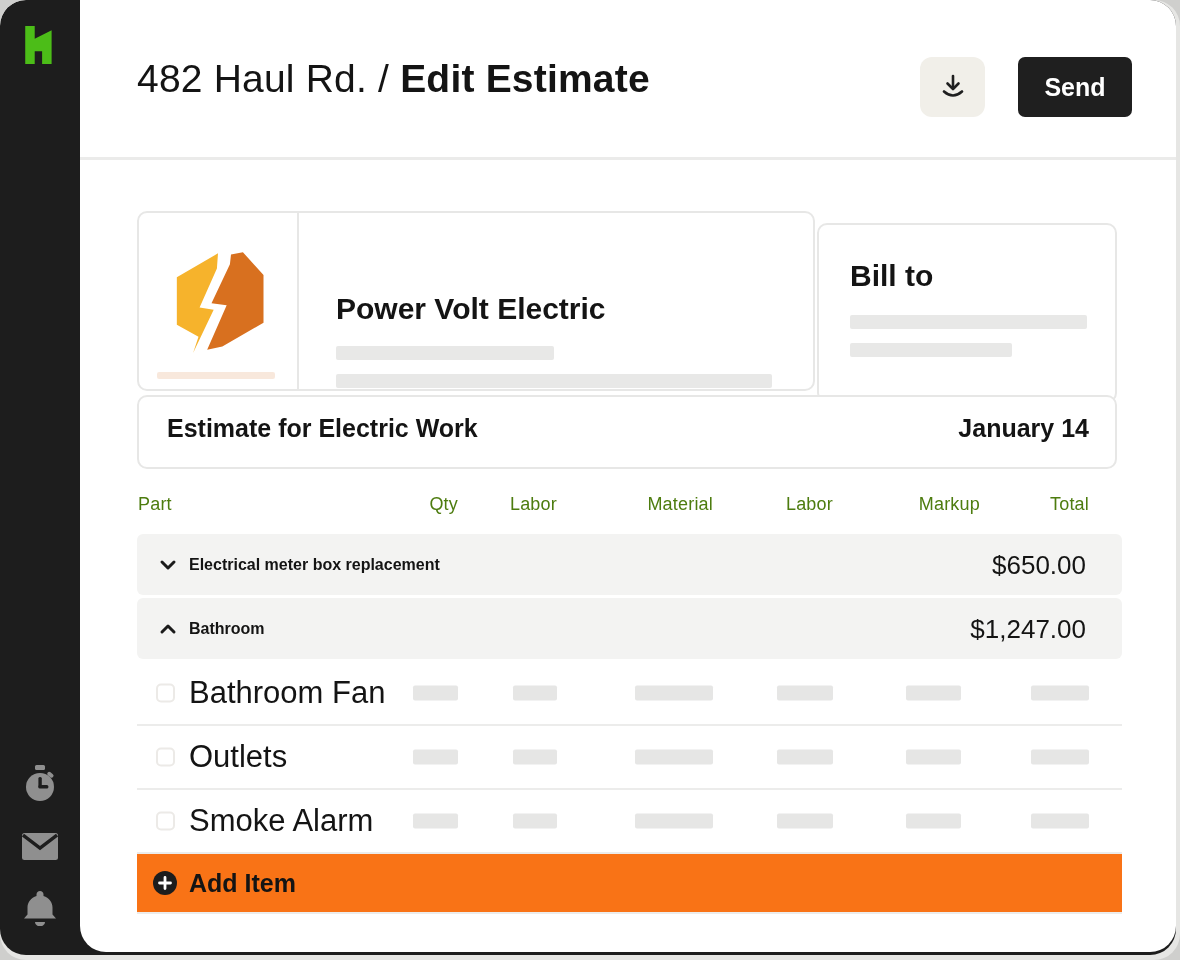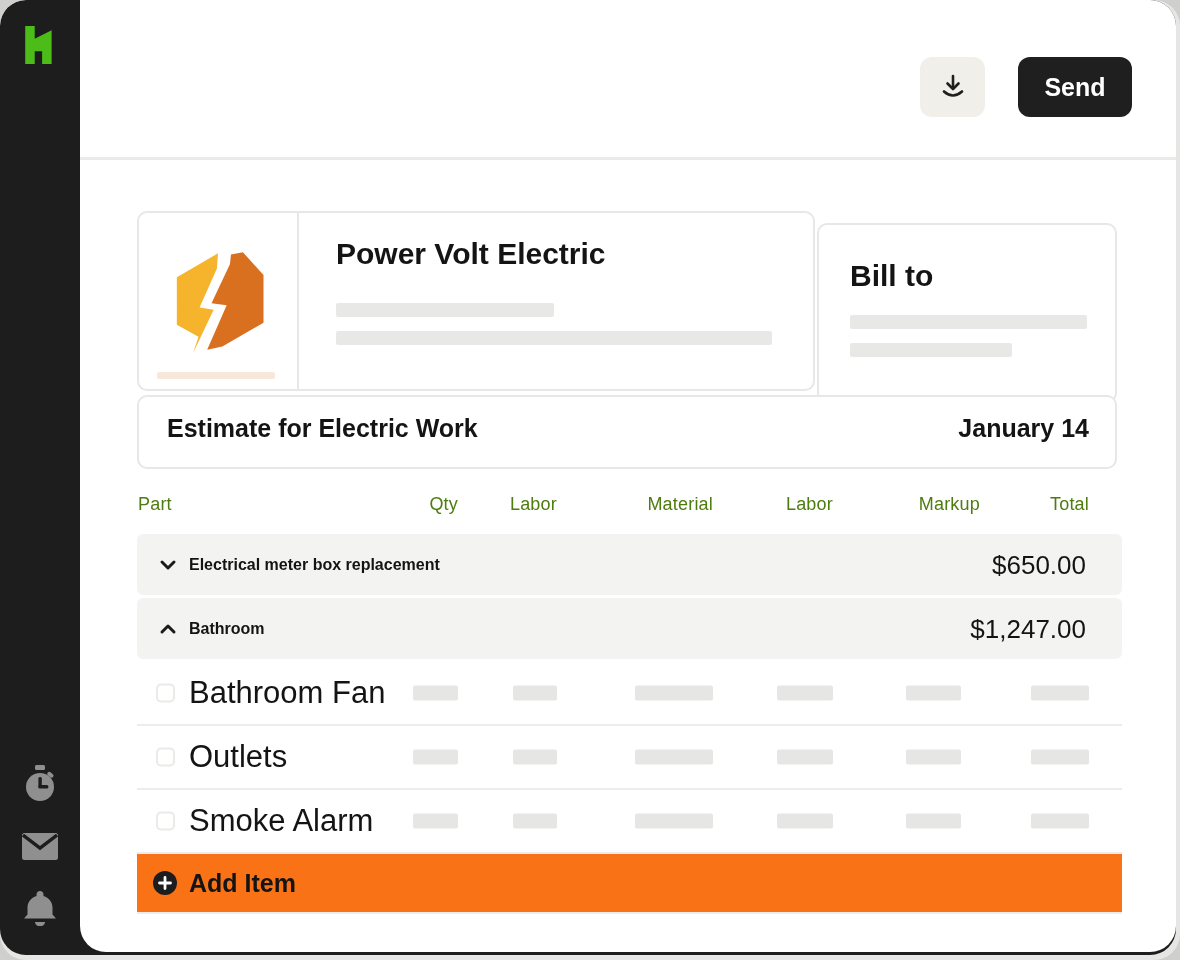--- a/index.html
+++ b/index.html
@@ -12,30 +12,30 @@
   .sidebar{position:absolute;left:0;top:0;width:80px;bottom:5px;}
   .brand{position:absolute;left:21px;top:26px;width:38px;height:38px;cursor:pointer;}
   .side-icons{position:absolute;left:0;bottom:28px;width:80px;display:flex;flex-direction:column;align-items:center;gap:24px;}
   .side-btn{width:38px;height:38px;display:flex;align-items:center;justify-content:center;cursor:pointer;}
 
   
   .header{position:absolute;left:0;top:0;right:0;height:157px;}
   .page-title{position:absolute;left:57px;top:57px;font-size:39px;letter-spacing:.2px;color:#141414;white-space:nowrap;font-weight:400;}
   .page-title b{font-weight:700;}
   .btn-download{position:absolute;left:840px;top:57px;width:65px;height:60px;background:#f1efe9;border:none;border-radius:12px;display:flex;align-items:center;justify-content:center;cursor:pointer;}
-  .btn-send{position:absolute;left:938px;top:57px;width:114px;height:60px;background:#1f1f1f;border:none;border-radius:12px;color:#fff;font-size:25px;font-weight:600;font-family:inherit;cursor:pointer;display:flex;align-items:center;justify-content:center;}
+  .btn-send{position:absolute;left:938px;top:57px;width:114px;height:60px;background:#1f1f1f;border:none;border-radius:7px;color:#fff;font-size:25px;font-weight:600;font-family:inherit;cursor:pointer;display:flex;align-items:center;justify-content:center;}
   .header-divider{position:absolute;left:0;right:0;top:157px;height:3px;background:#ebebea;}
 
   
   .card{position:absolute;background:#fff;border:2px solid #e7e7e6;border-radius:10px;box-sizing:border-box;}
   .vendor-card{left:57px;top:211px;width:678px;height:180px;display:flex;}
   .logo-cell{width:158px;border-right:2px solid #e7e7e6;display:flex;align-items:center;justify-content:center;position:relative;}
   .logo-mark{width:104px;height:104px;}
   .logo-watermark{position:absolute;left:18px;bottom:10px;width:118px;height:7px;background:rgba(214,130,60,.18);border-radius:2px;}
-  .vendor-info{flex:1;padding:24px 0 0 37px;position:relative;}
+  .vendor-info{flex:1;padding:36px 0 0 37px;position:relative;margin-top:43px;}
   .vendor-name{font-size:30px;font-weight:700;color:#141414;}
   .skel{background:#e8e8e7;border-radius:2px;position:absolute;height:14px;}
   .v-bar1{left:37px;top:90px;width:218px;}
   .v-bar2{left:37px;top:118px;width:436px;}
   .billto-card{left:737px;top:211px;width:300px;height:180px;margin-top:12px;}
   .billto-label{position:absolute;left:31px;top:34px;font-size:30px;font-weight:700;color:#141414;}
   .b-bar1{left:31px;top:90px;width:237px;}
   .b-bar2{left:31px;top:118px;width:162px;}
   .estimate-card{left:57px;top:395px;width:980px;height:74px;display:flex;align-items:center;justify-content:space-between;padding:0 26px 7px 28px;}
   .estimate-title{font-size:25px;font-weight:700;color:#141414;}
@@ -108,20 +108,21 @@
           <path d="M17 1 C19 1 20.5 2.4 20.5 4.4 L20.5 6 C26 7.8 29.5 12.2 29.5 17.6 L29.5 24.4 L33 28.6 L1 28.6 L4.5 24.4 L4.5 17.6 C4.5 12.2 8 7.8 13.5 6 L13.5 4.4 C13.5 2.4 15 1 17 1 Z" fill="#8f8f8f"></path>
           <path d="M12 32 a5 4.4 0 0 0 10 0 Z" fill="#8f8f8f"></path>
         </svg>
       </div>
     </div>
   </div>
 
   <div class="panel">
 
     <div class="header">
+      <div class="page-title"><span>482 Haul Rd. / </span><b>Edit Estimate</b></div>
       <button class="btn-download">
         <svg viewBox="0 0 28 28" width="28" height="28">
           <path d="M14 3 L14 15" stroke="#1f1f1f" stroke-width="2.6" stroke-linecap="round" fill="none"></path>
           <path d="M8.5 10.5 L14 16 L19.5 10.5" stroke="#1f1f1f" stroke-width="2.6" stroke-linecap="round" stroke-linejoin="round" fill="none"></path>
           <path d="M5 18.5 Q14 26.5 23 18.5" stroke="#1f1f1f" stroke-width="2.6" stroke-linecap="round" fill="none"></path>
         </svg>
       </button>
       <button class="btn-send">
           <span>Send</span>
         </button>

